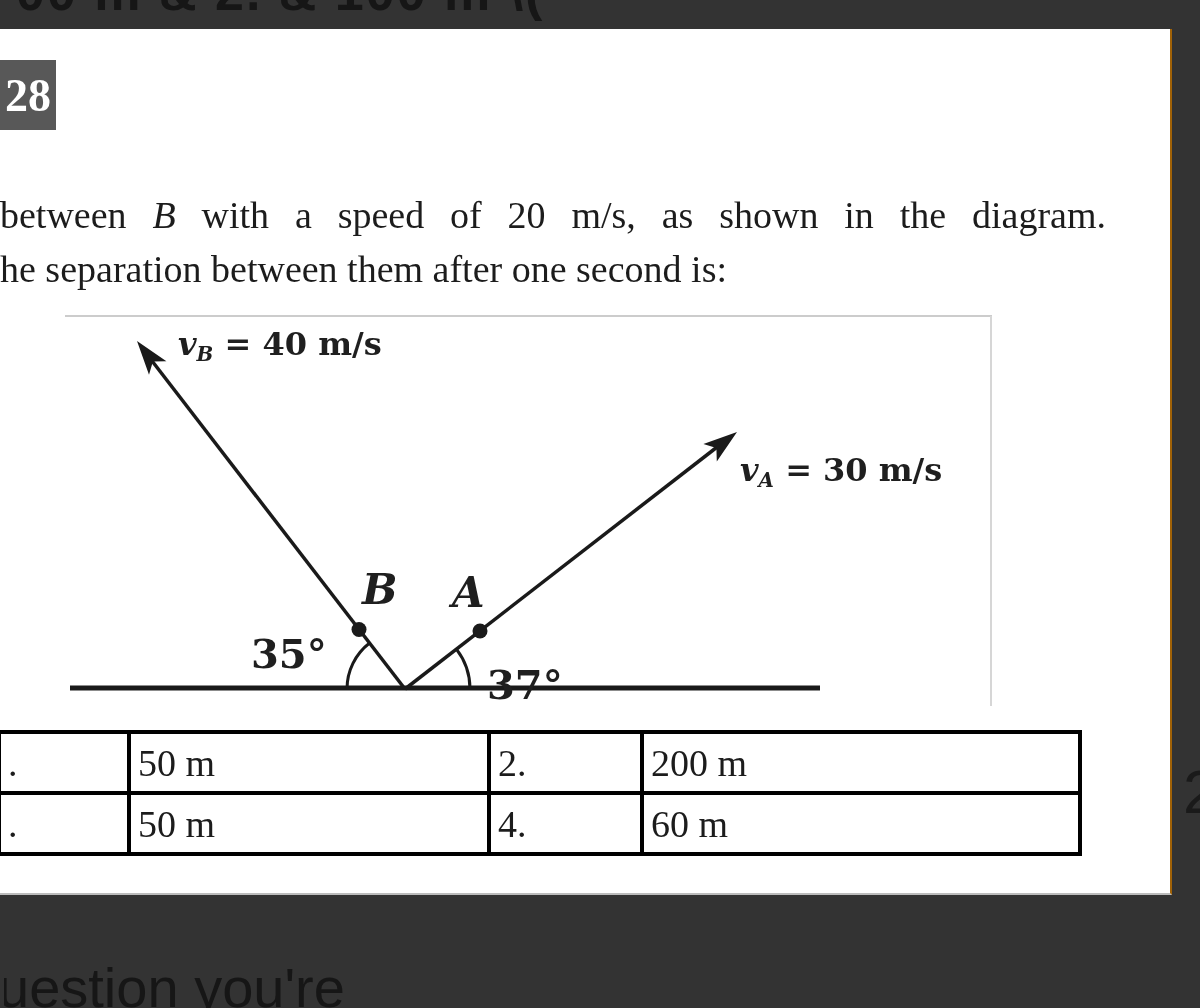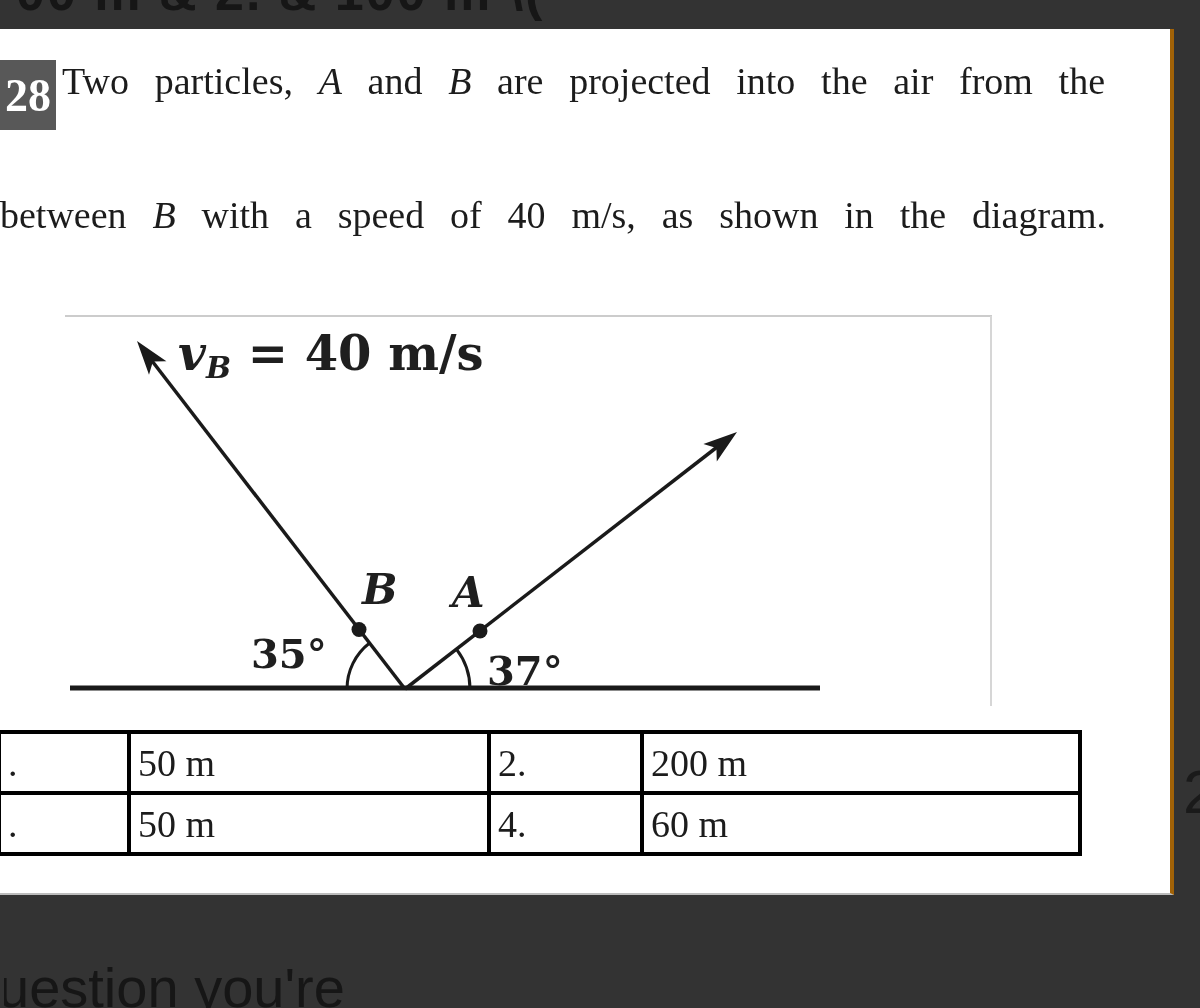--- a/index.html
+++ b/index.html
@@ -31,21 +31,21 @@
   }
   .side-number{
     position:absolute;left:1183px;top:756px;
     font-family:"Liberation Sans", sans-serif;
     font-size:62px;color:#1a1a1a;z-index:1;
   }
   
   .page{
     position:absolute;left:0;top:29px;width:1170px;height:864px;
     background:#ffffff;z-index:2;
-    border-right:4px solid #a16207;
+    border-right:2px solid #a16207;
     border-bottom:2px solid #bcbcbc;
     overflow:hidden;
   }
   
   .badge{
     position:absolute;left:0;top:31px;width:56px;height:70px;
     background:#585858;color:#ffffff;
     font-size:46px;font-weight:bold;
     display:flex;align-items:center;justify-content:center;
     overflow:hidden;
@@ -59,31 +59,31 @@
   .qline.l1{left:62px;top:30px;width:1043px;}
   .qline.l2{left:0px;top:110px;width:1105px;}
   .qline.l3{left:0px;top:164px;width:1106px;}
   .qline.l4{left:0px;top:218px;width:1106px;text-align:left;text-align-last:left;}
   
   .diagram-svg{position:absolute;left:60px;top:281px;}
   .dlabel{
     position:absolute;color:#1f1f1f;font-family:"DejaVu Serif", serif;
     font-weight:bold;white-space:nowrap;
   }
-  .vlabel{font-size:48px;}
+  .vlabel{font-size:32px;}
   .vlabel .vsym{font-style:italic;}
   .vlabel sub{font-size:0.62em;font-style:italic;vertical-align:-0.28em;line-height:0;}
   .ptlabel{font-size:42px;font-style:italic;}
   .anglabel{font-size:40px;}
   .lbl-vb{left:178px;top:296px;}
   .lbl-va{left:740px;top:422px;}
   .lbl-b{left:362px;top:536px;}
   .lbl-a{left:452px;top:539px;}
   .lbl-53{left:251px;top:601px;}
-  .lbl-37{left:487px;top:618px;}
+  .lbl-37{left:487px;top:632px;}
   
   .answers{
     position:absolute;left:-3px;top:701px;
     border-collapse:collapse;table-layout:fixed;
   }
   .answers td{
     border:4px solid #000000;height:57px;
     font-size:38px;color:#1c1c1c;
     padding:0 0 0 7px;vertical-align:middle;
     overflow:hidden;white-space:nowrap;
@@ -101,25 +101,25 @@
 </div>
 
 <span class="side-number">2</span>
 
 <div class="page">
 
   <div class="badge">
     <span>28</span>
   </div>
 
-  <div class="qline l1"><span>Two particles, </span><i>A</i><span> and </span><i>B</i><span> are projected into the air from the</span></div>
 
 
-  <div class="qline l3"><span>between </span><i>B</i><span> with a speed of 40 m/s, as shown in the diagram.</span></div>
+  <div class="qline l3"><span>between </span><i>B</i><span> with a speed of 20 m/s, as shown in the diagram.</span></div>
 
+  <div class="qline l4"><span>he separation between them after one second is:</span></div>
 
   <svg class="diagram-svg" width="940" height="400" viewBox="0 0 940 400">
     <line x1="5" y1="6" x2="932" y2="6" stroke="#cccccc" stroke-width="2"></line>
     <line x1="931" y1="6" x2="931" y2="396" stroke="#d6d6d6" stroke-width="2"></line>
     <line x1="10" y1="378" x2="760" y2="378" stroke="#1a1a1a" stroke-width="5"></line>
 
     <line x1="345" y1="379" x2="89" y2="47" stroke="#1a1a1a" stroke-width="3.5"></line>
     <polygon points="77,31 106.4,51.3 92.9,51.6 89,64.7" fill="#1a1a1a"></polygon>
 
     <line x1="345" y1="379" x2="661" y2="134" stroke="#1a1a1a" stroke-width="3.5"></line>
@@ -127,20 +127,21 @@
 
     <path d="M 287 379 A 58 58 0 0 1 309.6 333.0" fill="none" stroke="#1a1a1a" stroke-width="3"></path>
     <path d="M 410 379 A 65 65 0 0 0 396.4 339.2" fill="none" stroke="#1a1a1a" stroke-width="3"></path>
 
     <circle cx="299" cy="319.5" r="7.5" fill="#1a1a1a"></circle>
     <circle cx="420" cy="321" r="7.5" fill="#1a1a1a"></circle>
   </svg>
 
   <div class="dlabel vlabel lbl-vb"><span class="vsym">v</span><sub>B</sub><span> = 40 m/s</span></div>
 
+  <div class="dlabel vlabel lbl-va"><span class="vsym">v</span><sub>A</sub><span> = 30 m/s</span></div>
 
   <div class="dlabel ptlabel lbl-b">B</div>
   <div class="dlabel ptlabel lbl-a">A</div>
   <div class="dlabel anglabel lbl-53">35°</div>
   <div class="dlabel anglabel lbl-37">37°</div>
 
   <table class="answers">
     <colgroup>
         <col class="c1">
         <col class="c2">

